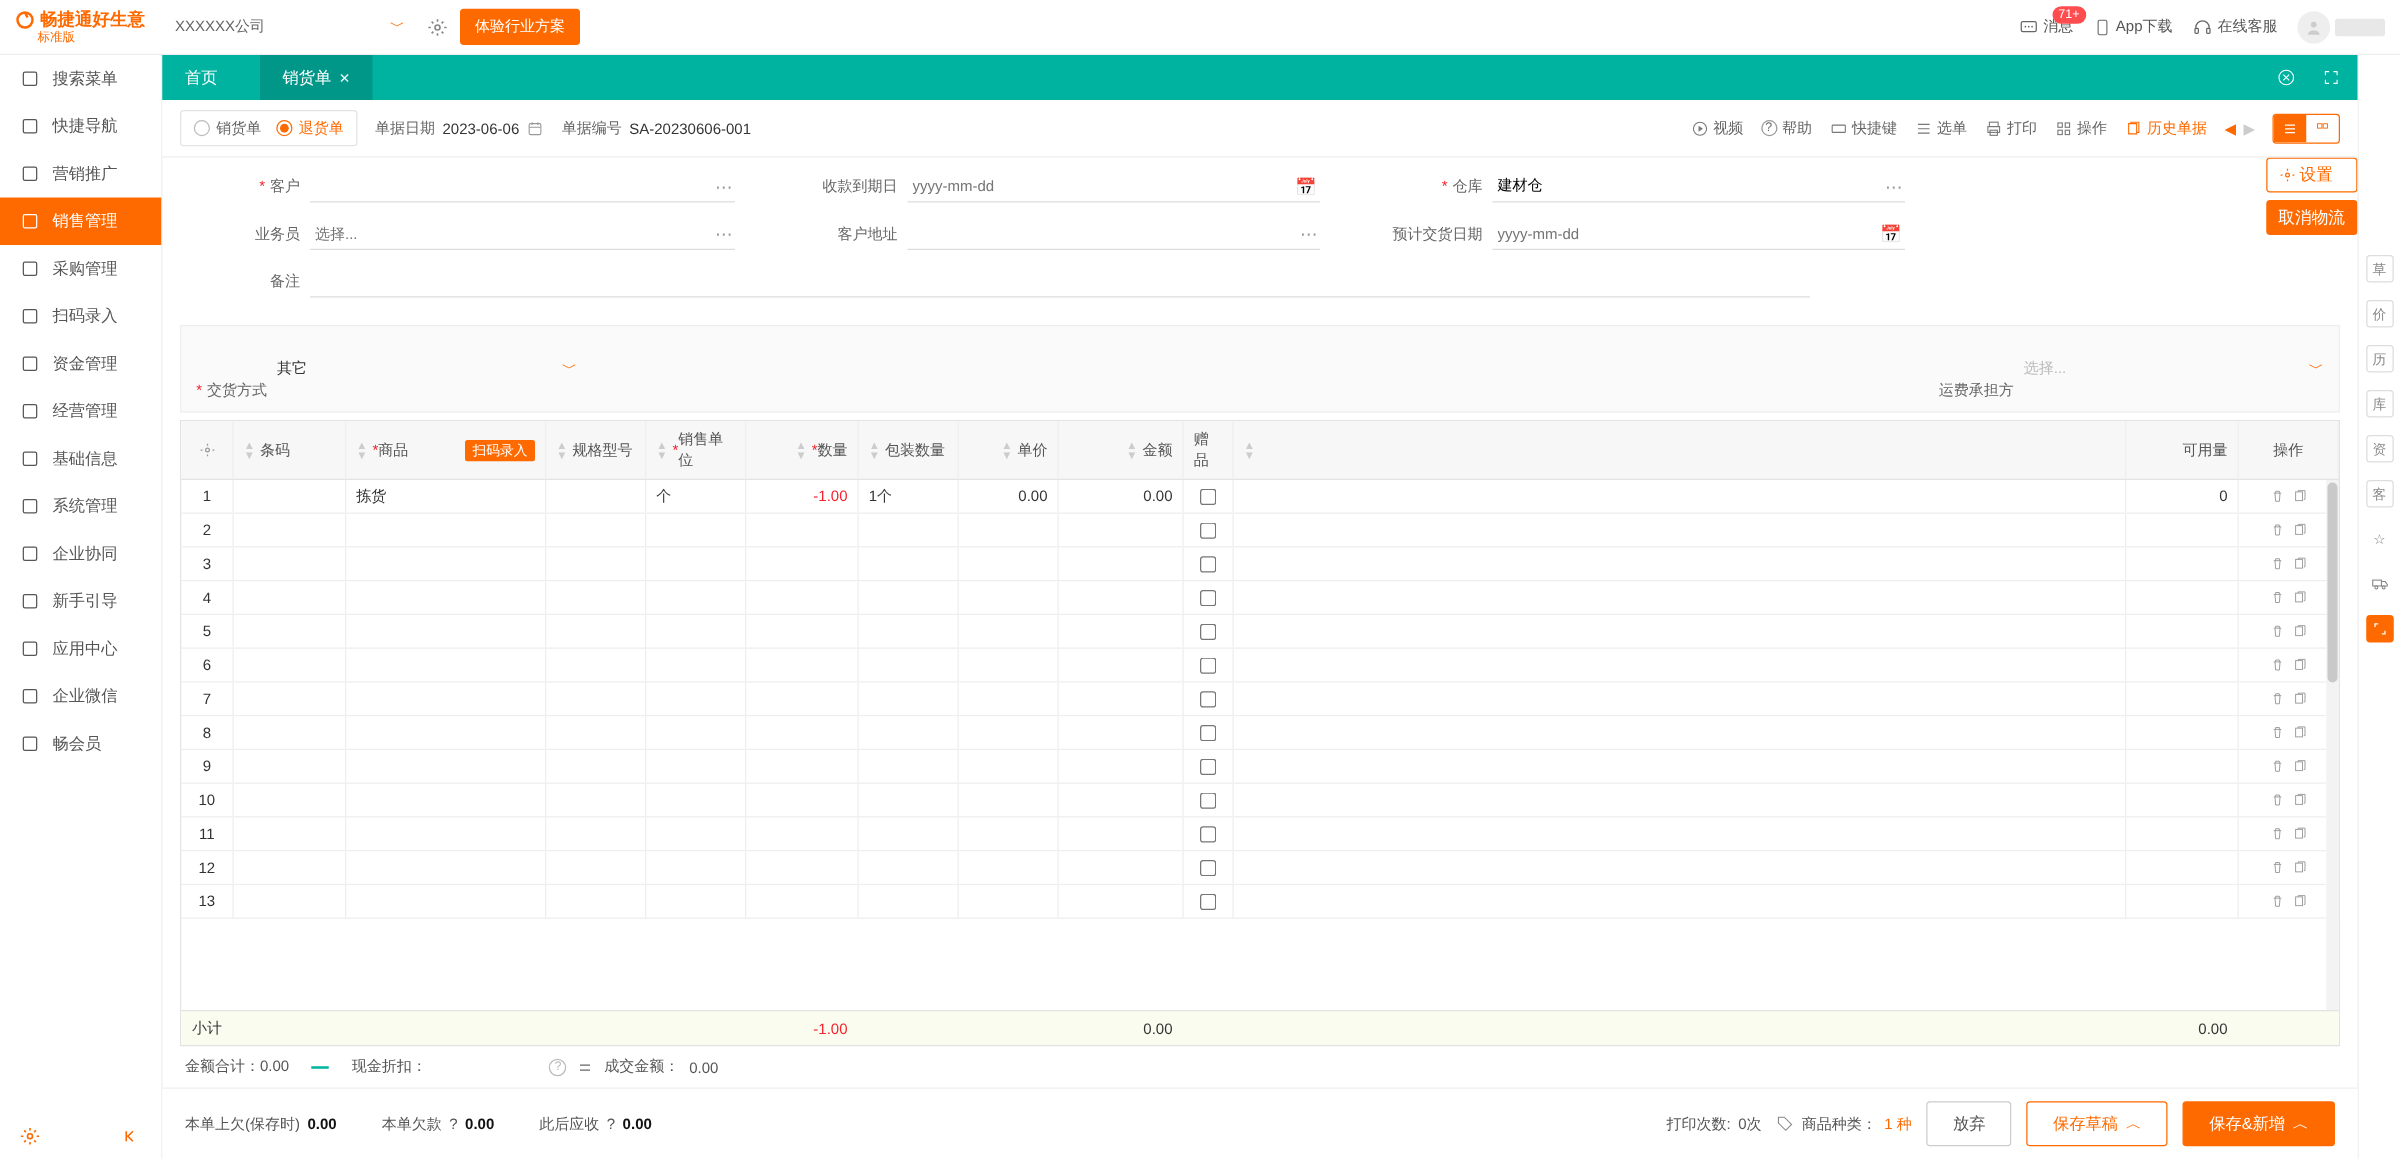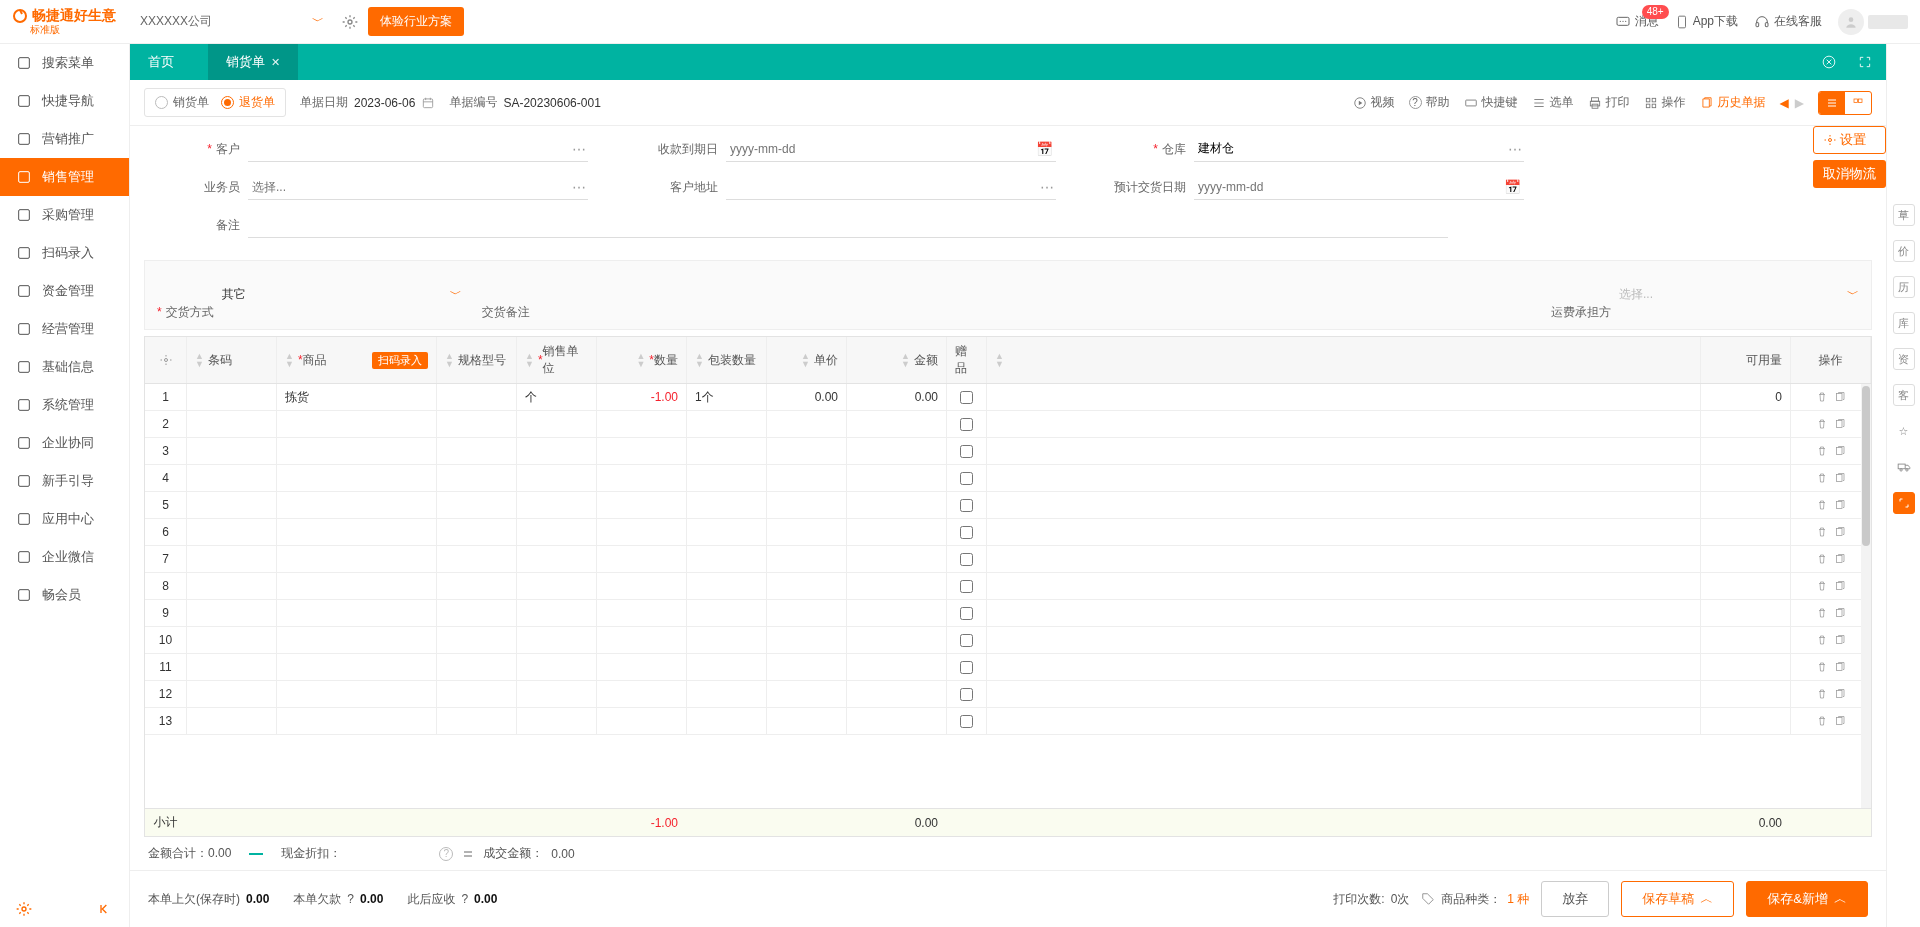--- a/index.html
+++ b/index.html
@@ -115,21 +115,21 @@
 .tfoot .td { border-right: 1px solid transparent; text-align: center; }
 .table-scroll { position: absolute; right: 0; top: 0; bottom: 0; width: 10px; background: #f3f3f3; }
 .table-scroll .thumb { position: absolute; left: 1px; right: 1px; top: 2px; height: 160px; background: #c9c9c9; border-radius: 4px; }
 
 
 .totals { padding: 8px 18px; display: flex; align-items: center; gap: 18px; color: #555; font-size: 12px; }
 .totals .sep { width: 14px; height: 2px; background: #00b3a1; }
 .totals .q { width: 14px; height: 14px; border: 1px solid #bbb; border-radius: 50%; display: inline-flex; align-items: center; justify-content: center; color: #bbb; font-size: 10px; }
 
 
-.footer { border-top: 1px solid #eee; padding: 10px 18px; display: flex; align-items: center; gap: 24px; background: #fff; }
+.footer { border-top: 1px solid #eee; padding: 10px 18px; display: flex; align-items: center; gap: 36px; background: #fff; }
 .footer .grp { display: flex; align-items: center; gap: 6px; color: #555; }
 .footer .num { font-weight: bold; color: #111; }
 .footer-right { margin-left: auto; display: flex; align-items: center; gap: 12px; }
 .btn { border-radius: 3px; padding: 8px 20px; font-size: 13px; cursor: pointer; }
 .btn.ghost { background: #fff; border: 1px solid #ccc; color: #555; }
 .btn.outline { background: #fff; border: 1px solid #ff6a00; color: #ff6a00; display: flex; align-items: center; gap: 6px; }
 .btn.primary { background: #ff6a00; border: 1px solid #ff6a00; color: #fff; display: flex; align-items: center; gap: 6px; }
 
 
 .rail { width: 34px; background: #fff; border-left: 1px solid #eee; display: flex; flex-direction: column; align-items: center; padding-top: 160px; gap: 14px; color: #888; }
@@ -171,21 +171,21 @@
     <button class="exp-btn">体验行业方案</button>
     <div class="top-right">
       <div class="item">
         <svg width="16" height="16" viewBox="0 0 24 24">
             <rect x="3" y="5" width="18" height="12" rx="2" fill="none" stroke="#666" stroke-width="1.5"></rect>
             <circle cx="8" cy="11" r="1" fill="#666"></circle>
             <circle cx="12" cy="11" r="1" fill="#666"></circle>
             <circle cx="16" cy="11" r="1" fill="#666"></circle>
           </svg>
         <span>消息</span>
-        <span class="badge99">48+</span>
+        <span class="badge99">71+</span>
       </div>
       <div class="item">
         <svg width="14" height="16" viewBox="0 0 24 24">
             <rect x="6" y="2" width="12" height="20" rx="2" fill="none" stroke="#666" stroke-width="1.5"></rect>
           </svg>
         <span>App下载</span>
       </div>
       <div class="item">
         <svg width="16" height="16" viewBox="0 0 24 24">
             <path d="M4 14v-2a8 8 0 0 1 16 0v2" fill="none" stroke="#666" stroke-width="1.5"></path>
@@ -529,24 +529,20 @@
         </div>
 
         <div class="deliv-row">
           <div class="field">
               <span class="lbl req">交货方式</span>
               <div class="sel">
                 <span>其它</span>
                 <span class="chev">﹀</span>
               </div>
             </div>
-          <div class="field">
-              <span class="lbl">交货备注</span>
-              <input class="inp" style="width: 560px; border-bottom: 1px solid transparent;">
-            </div>
           <div class="sp"></div>
           <div class="field">
               <span class="lbl">运费承担方</span>
               <div class="sel ph">
                 <span>选择...</span>
                 <span class="chev">﹀</span>
               </div>
             </div>
         </div>
 

